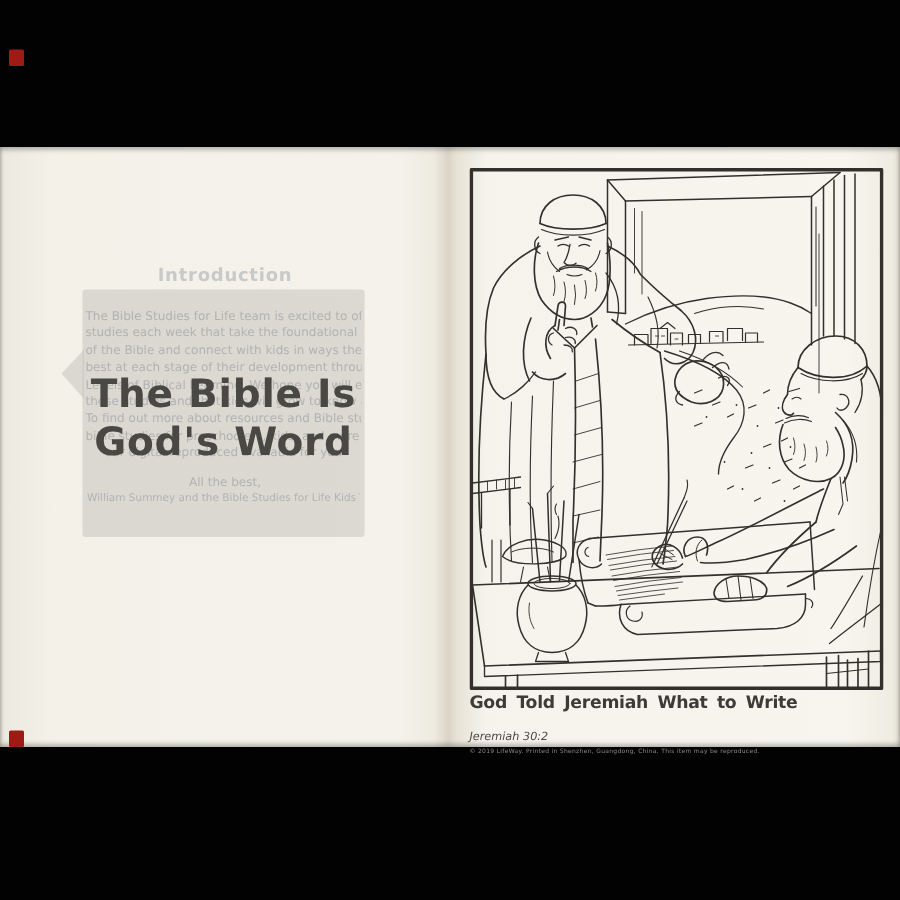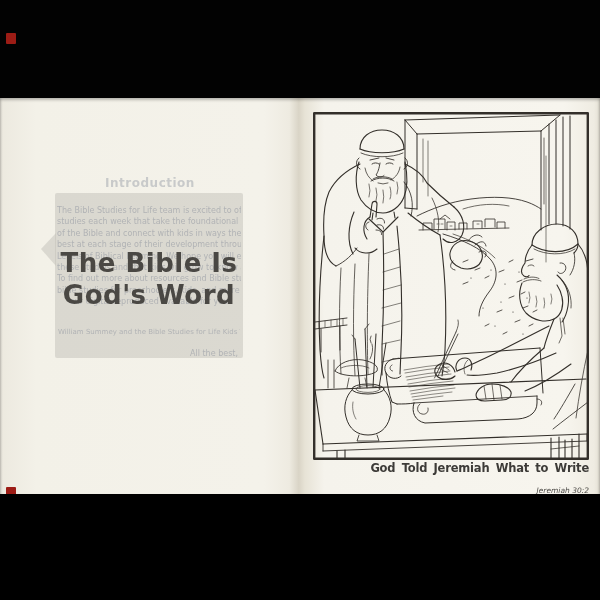--- a/index.html
+++ b/index.html
@@ -1,49 +1,49 @@
 <!DOCTYPE html>
 <html><head>
 <meta charset="utf-8">
 <style>
   html,body{margin:0;padding:0;background:#000;}
-  #root{position:relative;width:600px;height:494px;background:#000;overflow:hidden;
+  #root{position:relative;width:600px;height:600px;background:#000;overflow:hidden;
         font-family:"DejaVu Sans","Liberation Sans",sans-serif;}
   
   #scan{position:absolute;left:0;top:98px;width:600px;height:400px;
         background:linear-gradient(90deg,#ece9df 0%,#f3f1e8 6%,#f4f2ea 44%,#eeebe1 48.2%,
                    #d9d4c6 49.8%,#e7e3d6 50.8%,#f5f3ec 54%,#f7f5ee 94%,#efece2 99%,#e4e0d4 100%);
         box-shadow:inset 0 2px 3px rgba(0,0,0,.25), inset 0 -2px 3px rgba(0,0,0,.25);}
   .bar{position:absolute;left:0;width:600px;background:#020202;}
   #bar-top{top:0;height:98px;}
   #bar-bottom{top:498px;height:102px;}
   .redmark{position:absolute;width:10px;height:11px;background:#9c1c15;border-radius:1px;}
   #redmark-top{left:6px;top:33px;}
   #redmark-bottom{left:6px;top:487px;}
 
   
   .showthrough{position:absolute;color:rgba(118,126,142,.42);filter:blur(.35px);
                text-align:center;white-space:nowrap;overflow:hidden;}
   #intro-heading{left:60px;top:176px;width:180px;font-size:12px;font-weight:bold;
                  letter-spacing:.5px;color:rgba(135,142,156,.40);}
   #showthrough-par{left:57px;top:205px;width:184px;font-size:8px;line-height:11.4px;}
-  #showthrough-close{left:62px;top:317px;width:176px;font-size:8px;text-align:right;margin-top:32px;}
+  #showthrough-close{left:62px;top:317px;width:176px;font-size:8px;text-align:center;}
   #showthrough-sig{left:58px;top:328px;width:182px;font-size:7px;}
   #speech-bubble{position:absolute;left:55px;top:193px;width:188px;height:165px;
                  background:rgba(196,193,186,.52);border-radius:2px;}
   #bubble-tail{position:absolute;left:41px;top:233px;width:0;height:0;
                border-top:16px solid transparent;border-bottom:17px solid transparent;
                border-right:15px solid rgba(196,193,186,.52);}
   #bubble-title{position:absolute;left:55px;top:247px;width:188px;text-align:center;
                 font-size:26px;line-height:32px;font-weight:bold;color:#4a4844;
                 letter-spacing:.5px;}
 
   
   #illustration{position:absolute;left:313px;top:112px;}
-  #caption-block{position:absolute;left:313px;top:461px;width:276px;text-align:right;}
+  #caption-block{position:absolute;left:313px;top:461px;width:276px;text-align:left;}
   #caption{font-size:11.5px;font-weight:bold;color:#3d3b38;letter-spacing:-.2px;word-spacing:2.5px;}
   #reference{font-size:7.5px;font-style:italic;color:#4c4a46;margin-top:11px;}
   #copyright{font-size:4px;color:#8d8b83;margin-top:3px;letter-spacing:.2px;}
 </style>
 </head>
 <body>
 
 <div id="root">
 
   <div id="scan"></div>

